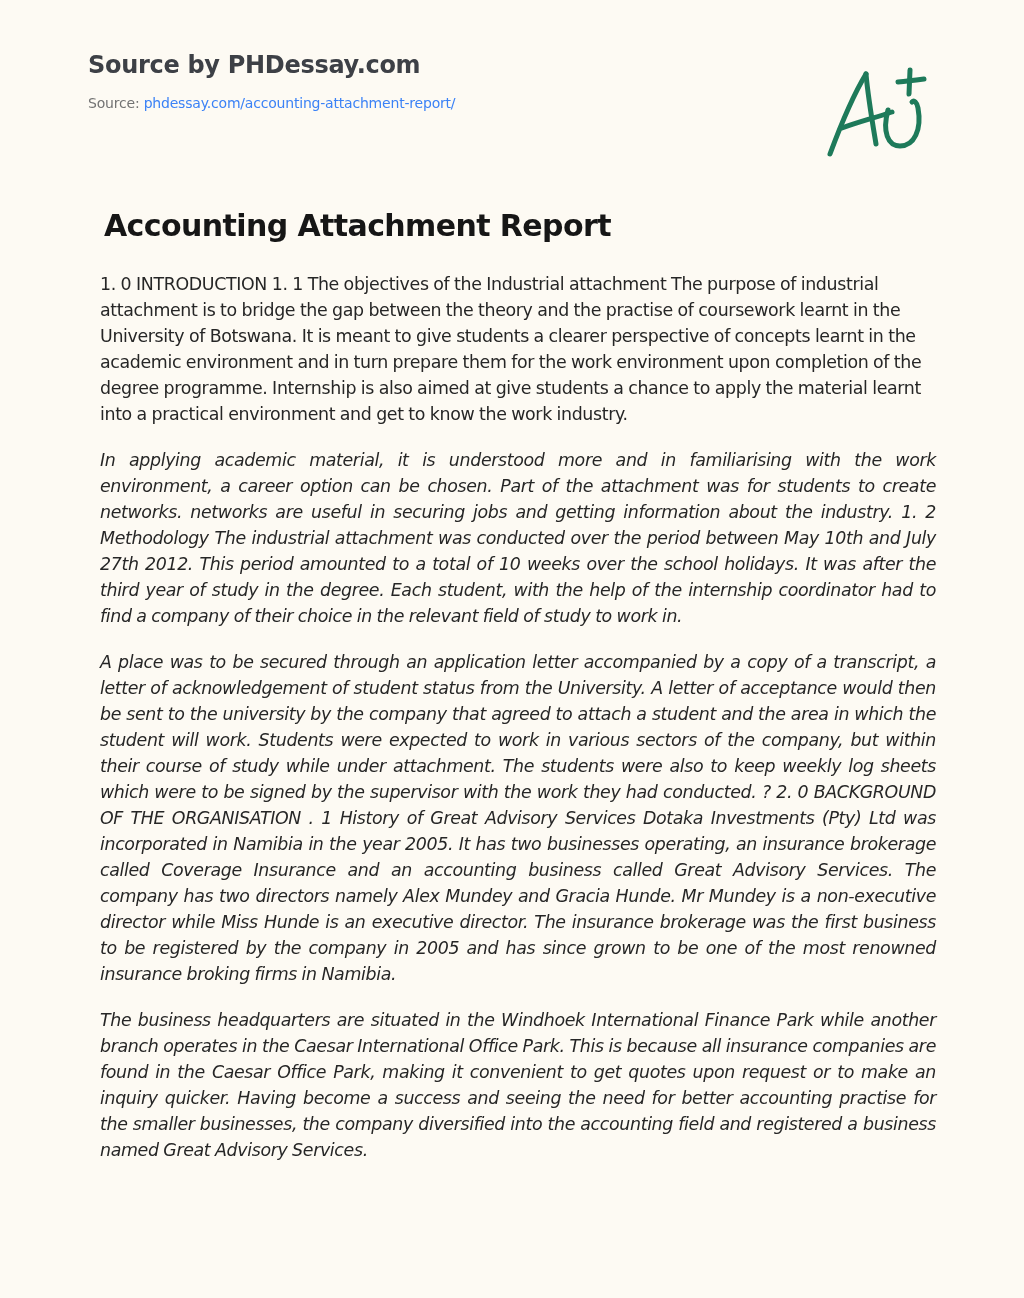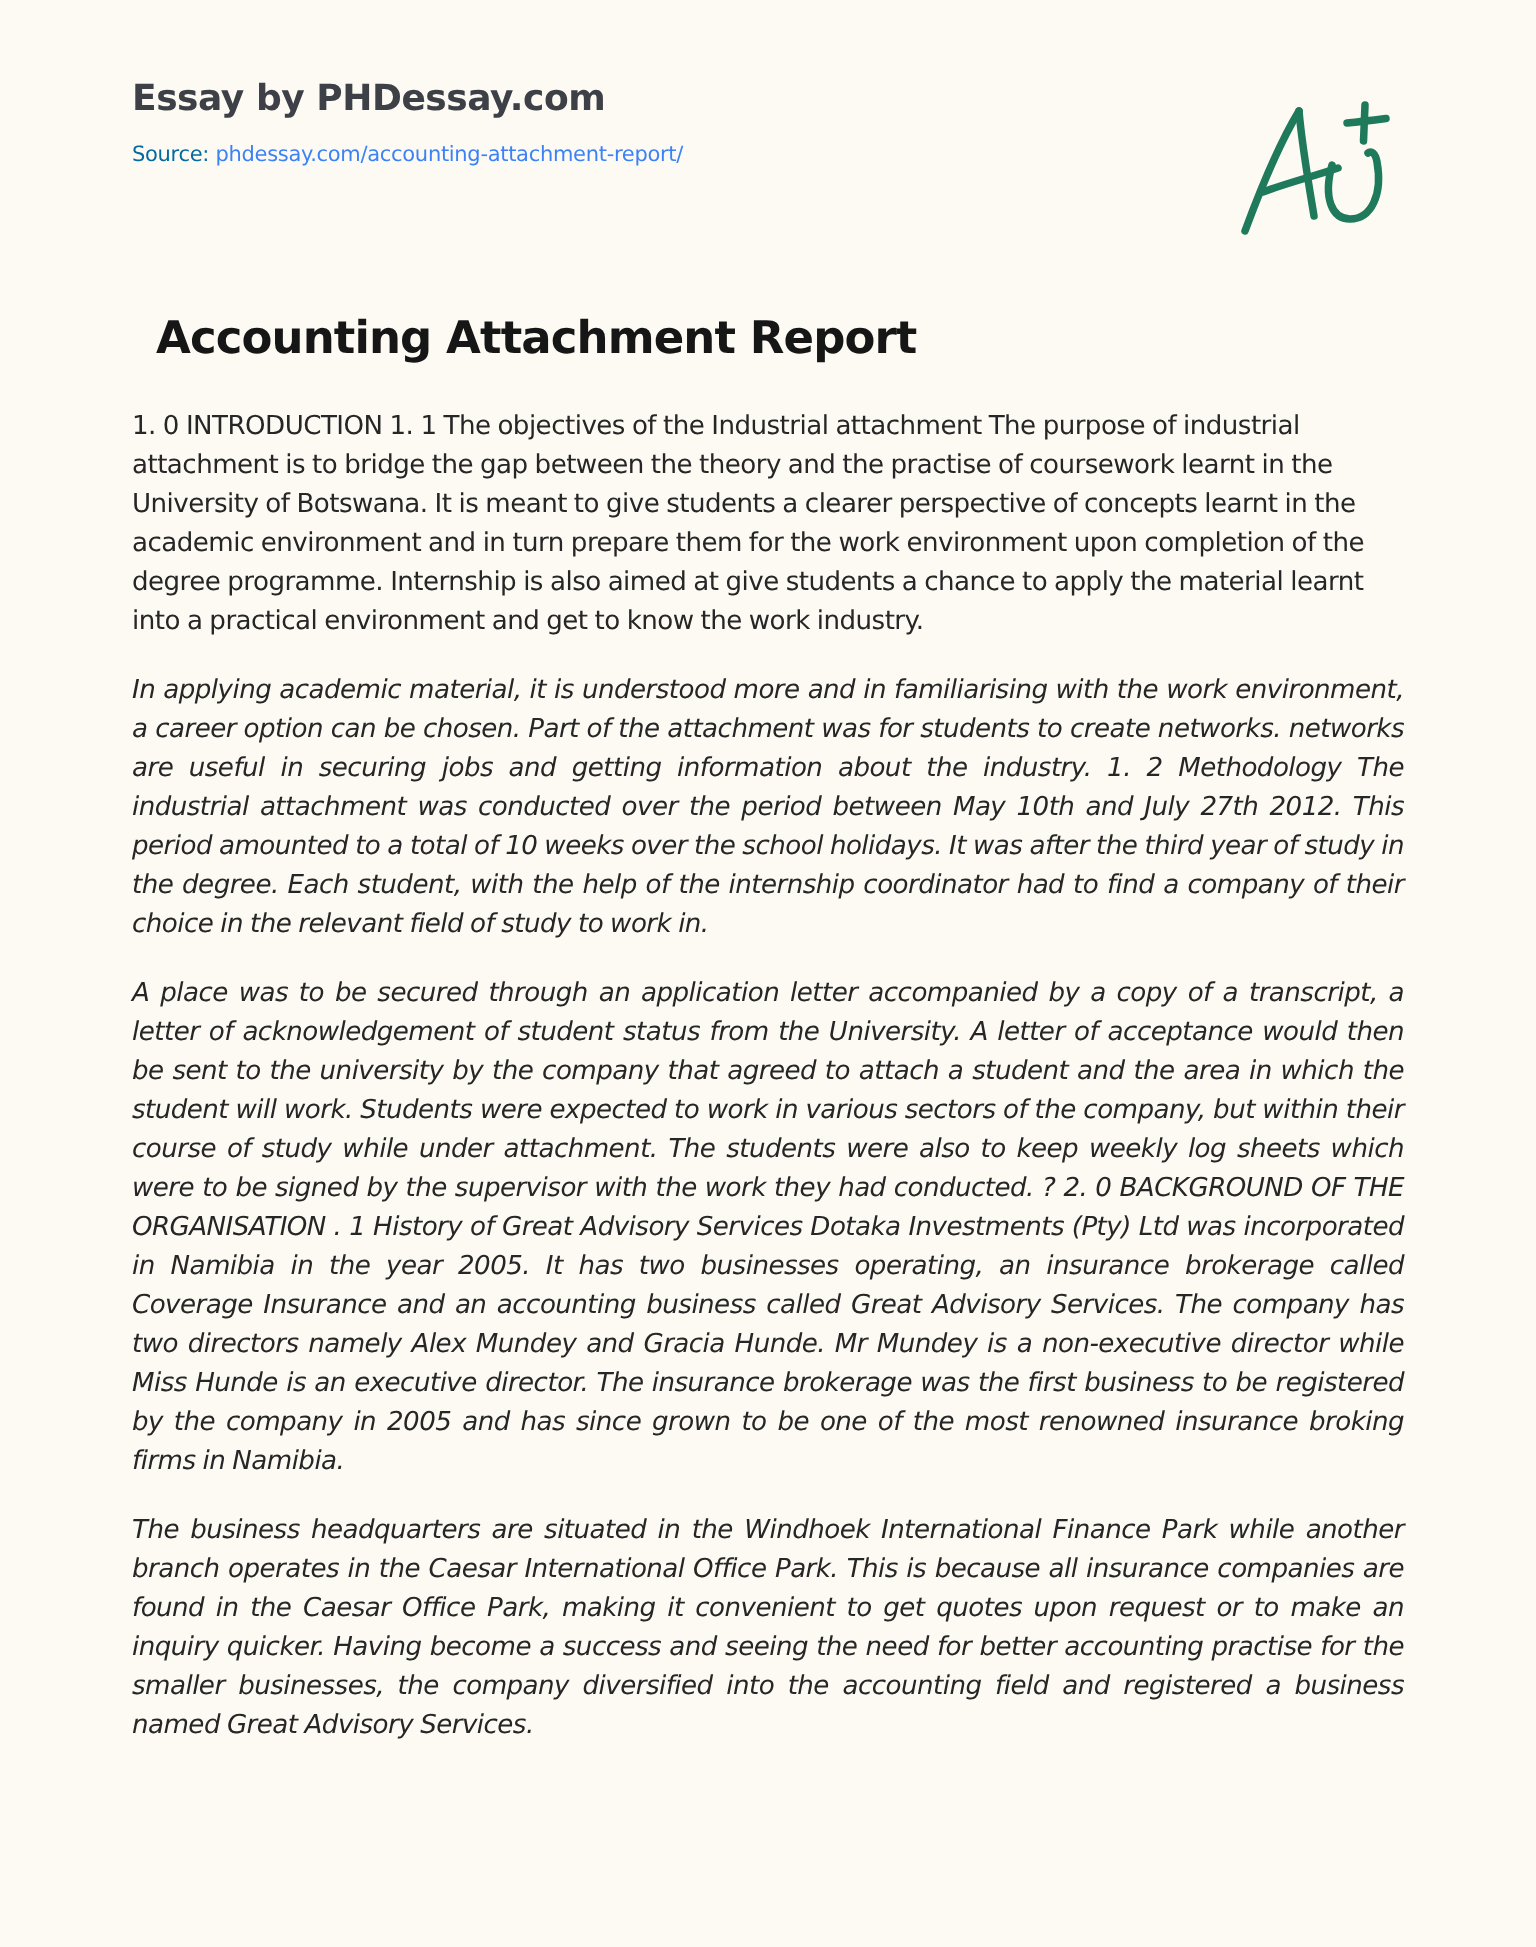--- a/index.html
+++ b/index.html
@@ -30,21 +30,21 @@
       letter-spacing: -0.3px;
       line-height: 34px;
     }
     .source-line {
       margin-top: 12px;
       font-size: 14px;
       line-height: 18px;
       letter-spacing: -0.2px;
     }
     .source-label {
-      color: #0369a1;
+      color: #737373;
       text-align: center;
     }
     .source-link {
       color: #3b82f6;
       text-decoration: none;
     }
     .logo {
       position: absolute;
       left: 822px;
       top: 62px;
@@ -62,35 +62,35 @@
       letter-spacing: -0.6px;
       line-height: 42px;
     }
     .content {
       position: absolute;
       left: 88px;
       top: 271px;
       width: 848px;
     }
     .para {
-      margin: 0 0 20px 0;
+      margin: 0 0 20px 12px;
       font-size: 17.4px;
       line-height: 26px;
       color: #262626;
       letter-spacing: -0.35px;
       word-spacing: -0.5px;
     }
     .para.left { text-align: left; }
     .para.justify { text-align: justify; font-style: italic; }
   </style>
 </head>
 <body>
 
 <div class="header">
-  <h2 class="site-title">Essay by PHDessay.com</h2>
+  <h2 class="site-title">Source by PHDessay.com</h2>
   <div class="source-line">
     <span class="source-label">Source: </span><a class="source-link" title="phdessay.com/accounting-attachment-report/">phdessay.com/accounting-attachment-report/</a>
   </div>
 </div>
 
 <div class="logo">
   <svg width="112" height="100" viewBox="0 0 112 100" xmlns="http://www.w3.org/2000/svg">
     <g fill="none" stroke="#1e7a5a" stroke-width="5" stroke-linecap="round" stroke-linejoin="round">
 
       <path d="M8 92 C 18 65, 30 35, 44 12"></path>

